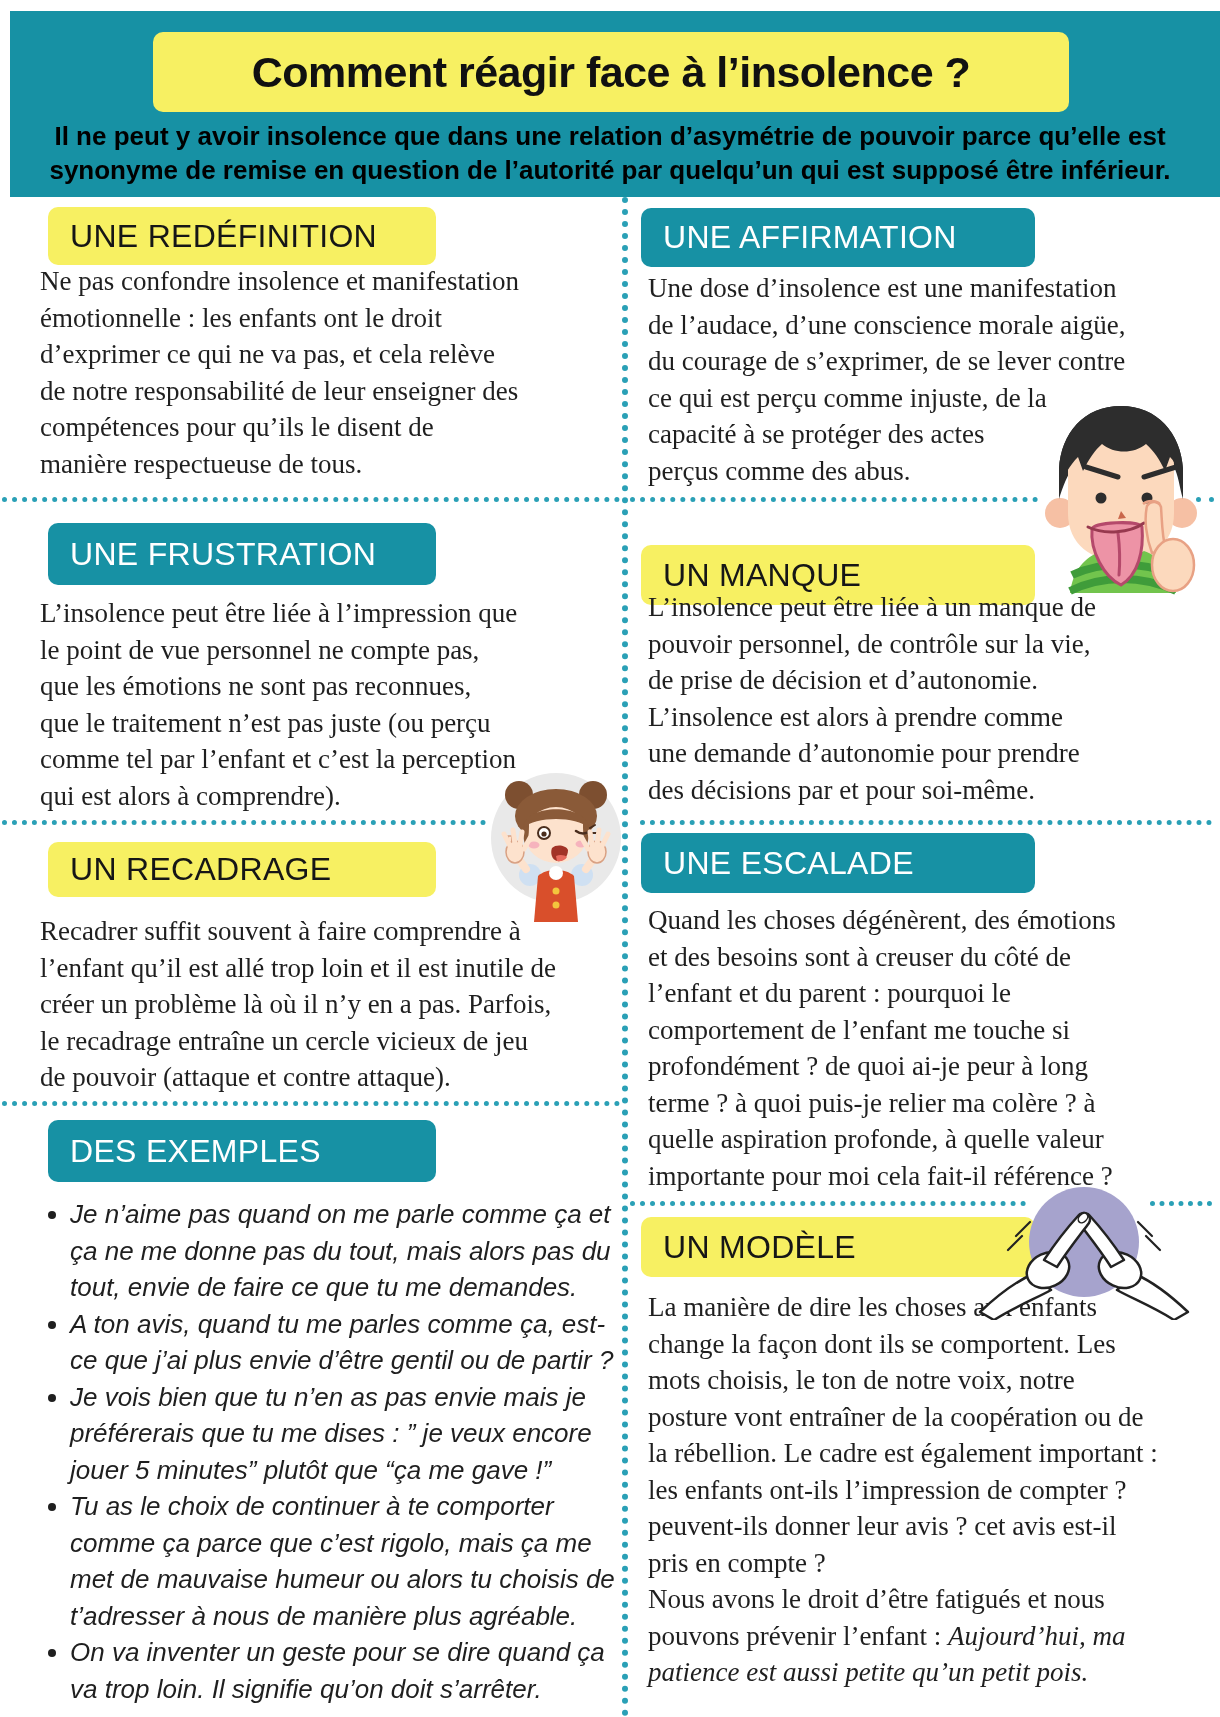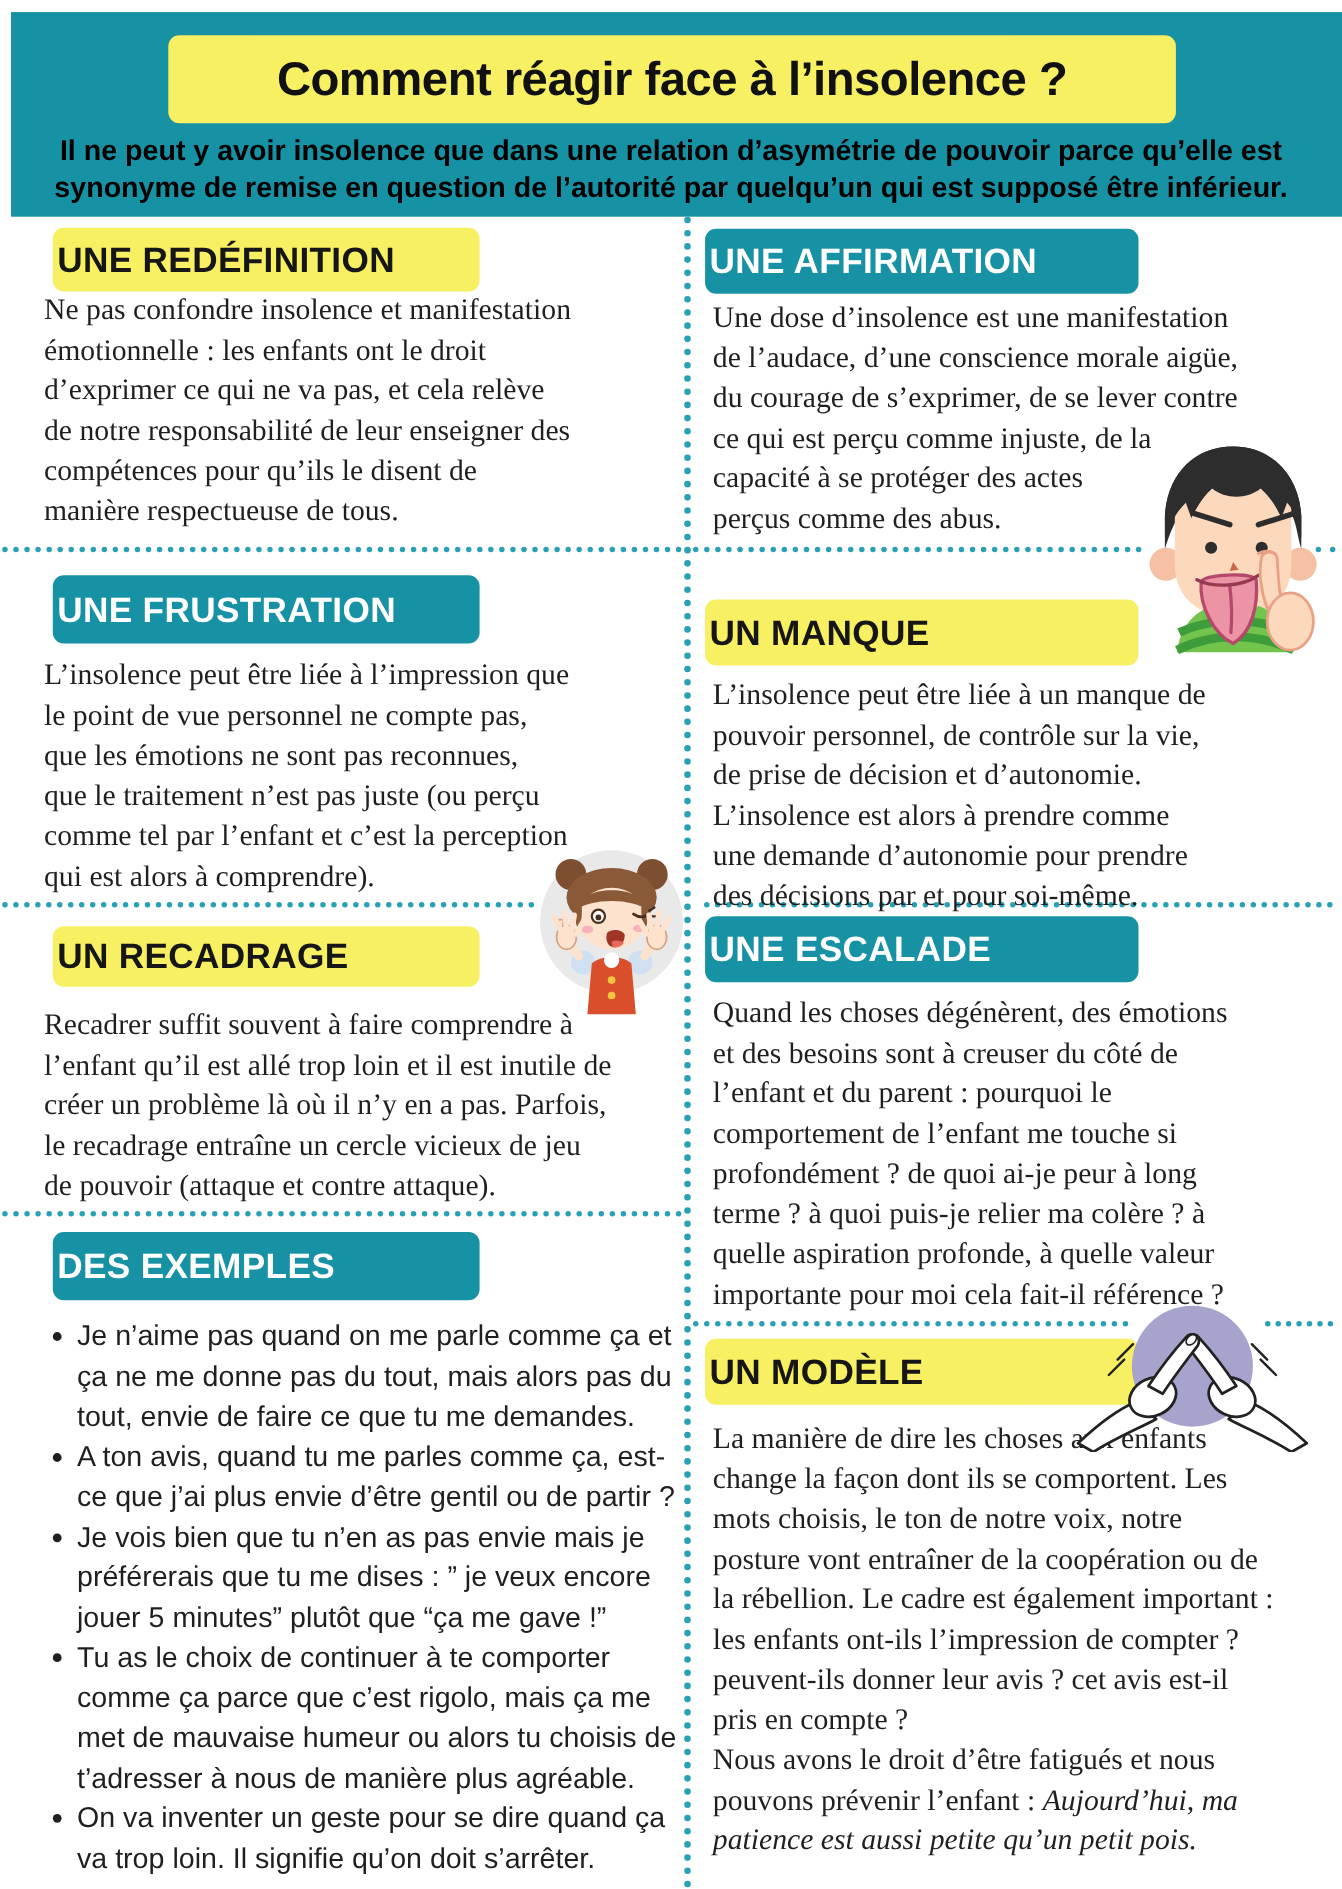--- a/index.html
+++ b/index.html
@@ -14,26 +14,26 @@
   .title-box{position:absolute;left:143px;top:21px;width:916px;height:80px;
     background:#f7f062;border-radius:10px;display:flex;align-items:center;justify-content:center;}
   .title-box h1{margin:0;font-size:43px;font-weight:700;color:#111;letter-spacing:-0.5px;}
   .subtitle{position:absolute;left:0;top:108px;width:1200px;margin:0;text-align:center;
     color:#000000;font-weight:700;font-size:26px;line-height:34px;white-space:pre-line;}
   
   .v-divider{position:absolute;left:622px;top:197px;height:1520px;width:0;
     border-left:6px dotted #2aa0b6;z-index:1;}
   .h-dot{position:absolute;height:0;border-top:5px dotted #2aa0b6;z-index:1;}
   .sec-head{position:absolute;height:58px;border-radius:10px;display:flex;align-items:center;
-    padding-left:4px;box-sizing:border-box;z-index:2;font-weight:700;font-size:32px;letter-spacing:0.3px;}
+    padding-left:22px;box-sizing:border-box;z-index:2;font-weight:400;font-size:32px;letter-spacing:0.3px;}
   .sec-head.yellow{background:#f7f062;color:#161616;}
   .sec-head.teal{background:#1791a4;color:#ffffff;}
   .body{position:absolute;margin:0;font-size:27px;line-height:36.5px;white-space:pre-line;z-index:2;font-family:Liberation Serif, serif;}
   .bullets{position:absolute;margin:0;padding:0;list-style:none;font-size:26px;line-height:36.5px;
-    z-index:2;}
+    font-style:italic;z-index:2;}
   .bullets li{position:relative;padding-left:32px;white-space:pre-line;}
   .bullets li::before{content:"";position:absolute;left:10px;top:15px;width:8px;height:8px;
     border-radius:50%;background:#1f1f1f;}
   .italic{font-style:italic;}
   .illus{position:absolute;z-index:3;}
 </style>
 </head>
 <body>
 
 <div id="page">
@@ -112,21 +112,21 @@
   <p class="body" style="left:648px;top:270px;width:560px;">Une dose d’insolence est une manifestation
 de l’audace, d’une conscience morale aigüe,
 du courage de s’exprimer, de se lever contre
 ce qui est perçu comme injuste, de la
 capacité à se protéger des actes
 perçus comme des abus.</p>
 
   <div class="sec-head yellow" style="left:641px;top:519px;width:394px;height:60px;margin-top:26px;">
     <span>UN MANQUE</span>
   </div>
-  <p class="body" style="left:648px;top:589px;width:560px;margin-top:24px;">L’insolence peut être liée à un manque de
+  <p class="body" style="left:648px;top:589px;width:560px;">L’insolence peut être liée à un manque de
 pouvoir personnel, de contrôle sur la vie,
 de prise de décision et d’autonomie.
 L’insolence est alors à prendre comme
 une demande d’autonomie pour prendre
 des décisions par et pour soi-même.</p>
 
   <div class="sec-head teal" style="left:641px;top:833px;width:394px;height:60px;">
     <span>UNE ESCALADE</span>
   </div>
   <p class="body" style="left:648px;top:902px;width:562px;">Quand les choses dégénèrent, des émotions

